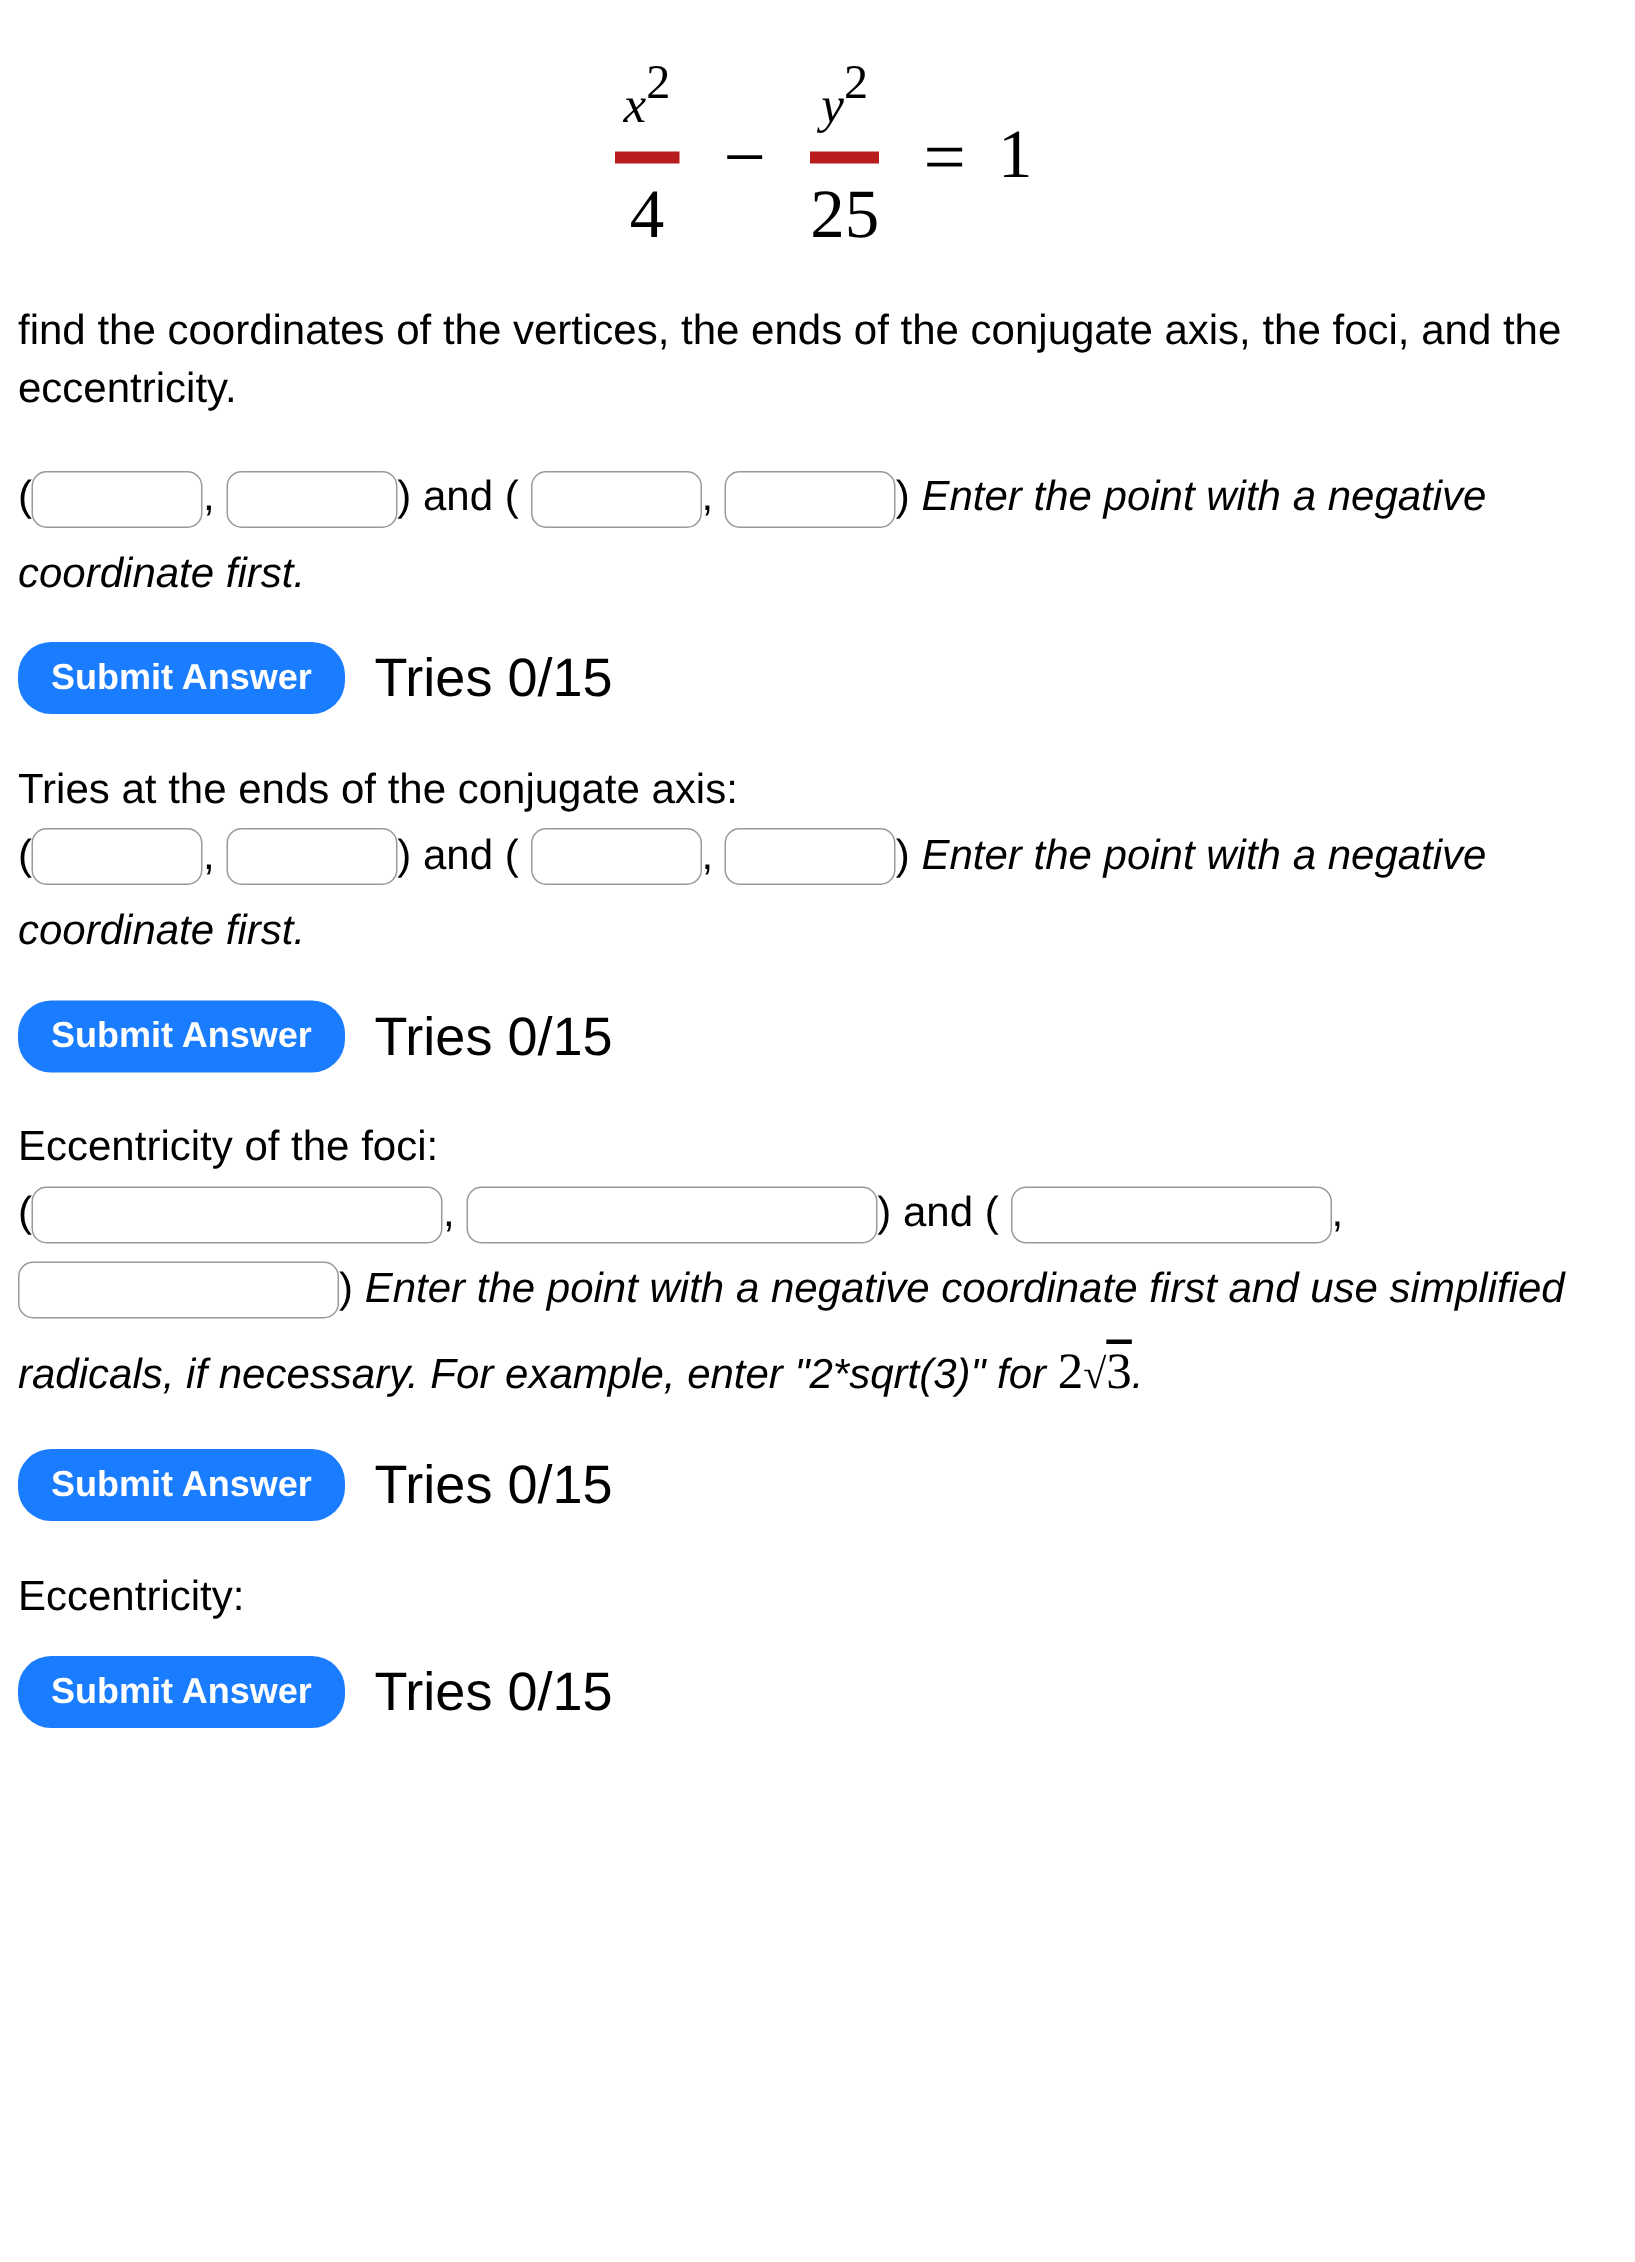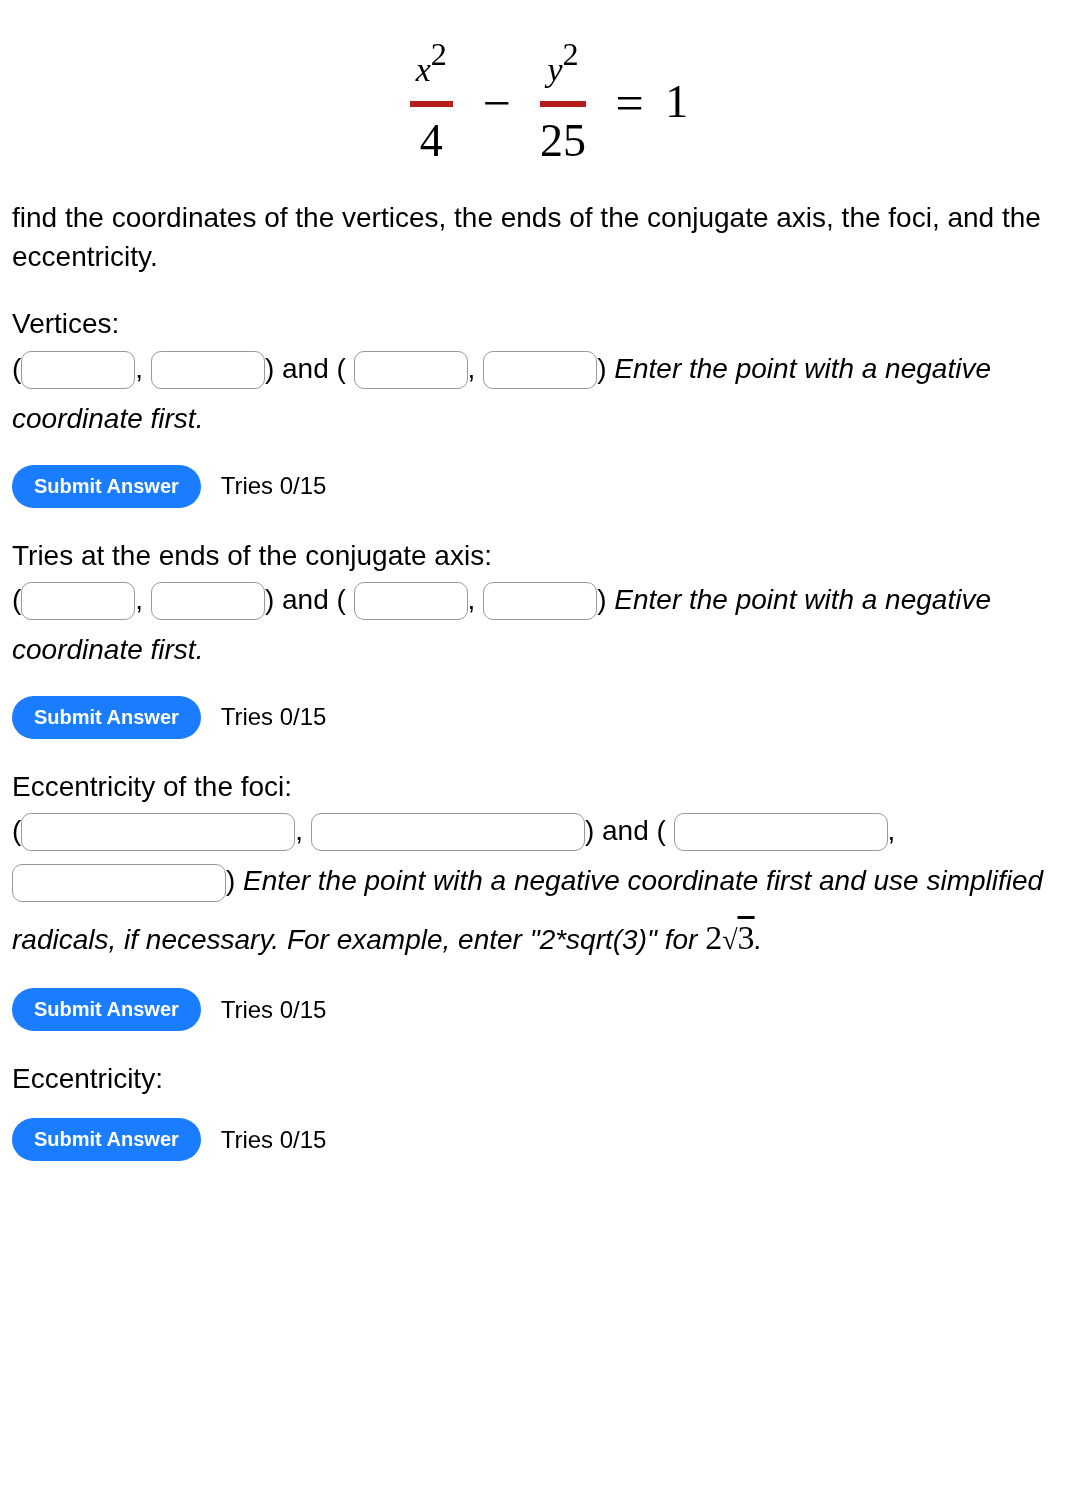--- a/index.html
+++ b/index.html
@@ -17,21 +17,21 @@
       margin: 20px 0 25px 0;
     }
     .frac {
       display: inline-block;
       vertical-align: middle;
       text-align: center;
       margin: 0 8px;
     }
     .frac .num {
       display: block;
-      border-bottom: 6px solid #b91c1c;
+      border-bottom: 8px solid #b91c1c;
       padding: 0 6px 2px 6px;
     }
     .frac .den {
       display: block;
       padding-top: 2px;
     }
     .eq-op {
       display: inline-block;
       vertical-align: middle;
       margin: 0 10px;
@@ -80,30 +80,30 @@
     }
     .submit-row {
       margin-top: 20px;
     }
     .submit-btn {
       background: #1a7cff;
       color: #fff;
       border: none;
       border-radius: 22px;
       padding: 10px 22px;
-      font-size: 20px;
+      font-size: 24px;
       font-weight: bold;
       font-family: Verdana, Arial, sans-serif;
       cursor: pointer;
       vertical-align: middle;
     }
     .tries {
       margin-left: 12px;
       vertical-align: middle;
-      font-size: 24px;
+      font-size: 36px;
     }
     .math-e {
       font-family: 'Times New Roman', serif;
       font-style: italic;
       font-size: 34px;
     }
     .math-eq {
       font-family: 'Times New Roman', serif;
       font-size: 34px;
     }
@@ -132,21 +132,20 @@
       <span class="num"><span class="math-e">y</span><sup>2</sup></span>
       <span class="den">25</span>
     </span>
     <span class="eq-op">=</span>
     <span class="eq-one">1</span>
   </div>
   <div>find the coordinates of the vertices, the ends of the conjugate axis, the foci, and the eccentricity.</div>
 </div>
 
 <div class="section">
-  <div>Vertices:</div>
   <div class="inputline">
     (<input class="short" style="">,
     <input class="short" style=""><span>) and (</span>
     <input class="short" style="">,
     <input class="short" style="">)
     <span class="italic">Enter the point with a negative coordinate first.</span>
   </div>
   <div class="submit-row">
     <button class="submit-btn">Submit Answer</button>
     <span class="tries">Tries 0/15</span>

